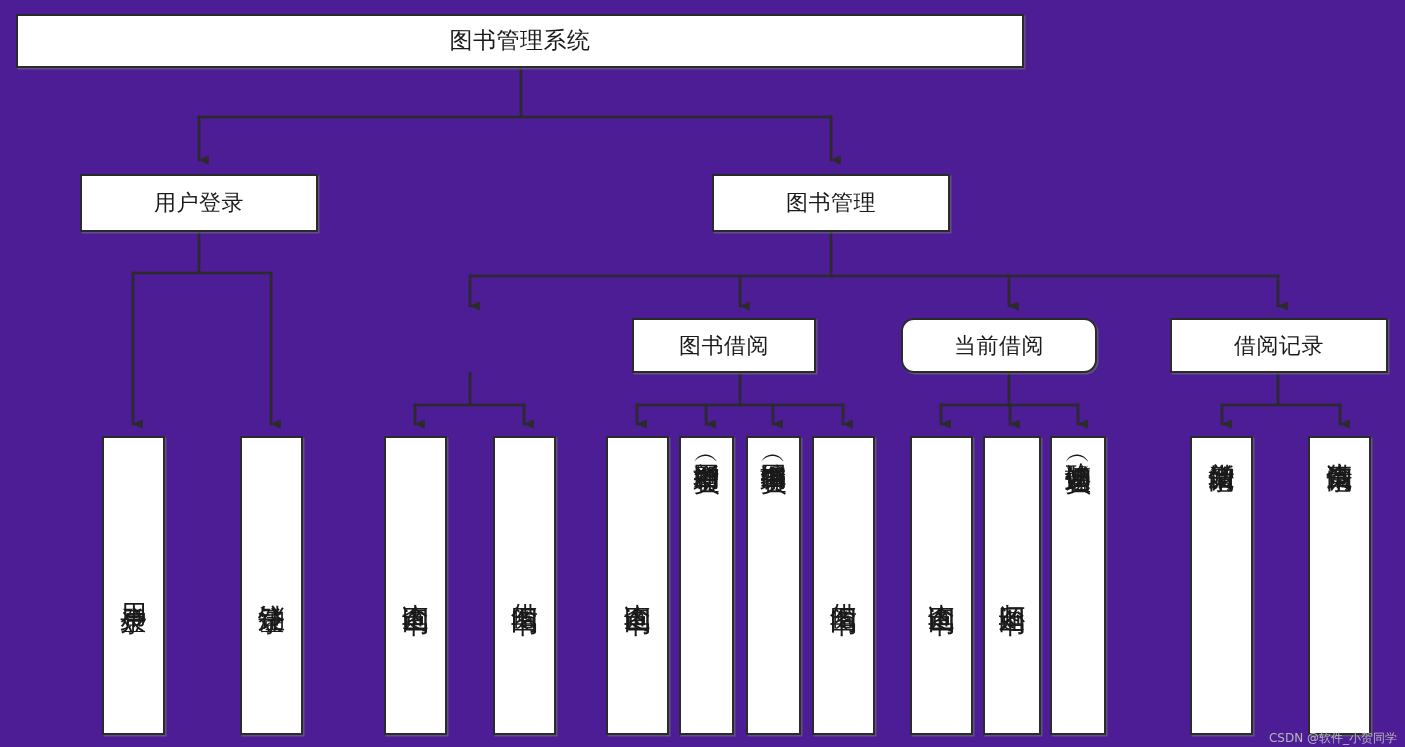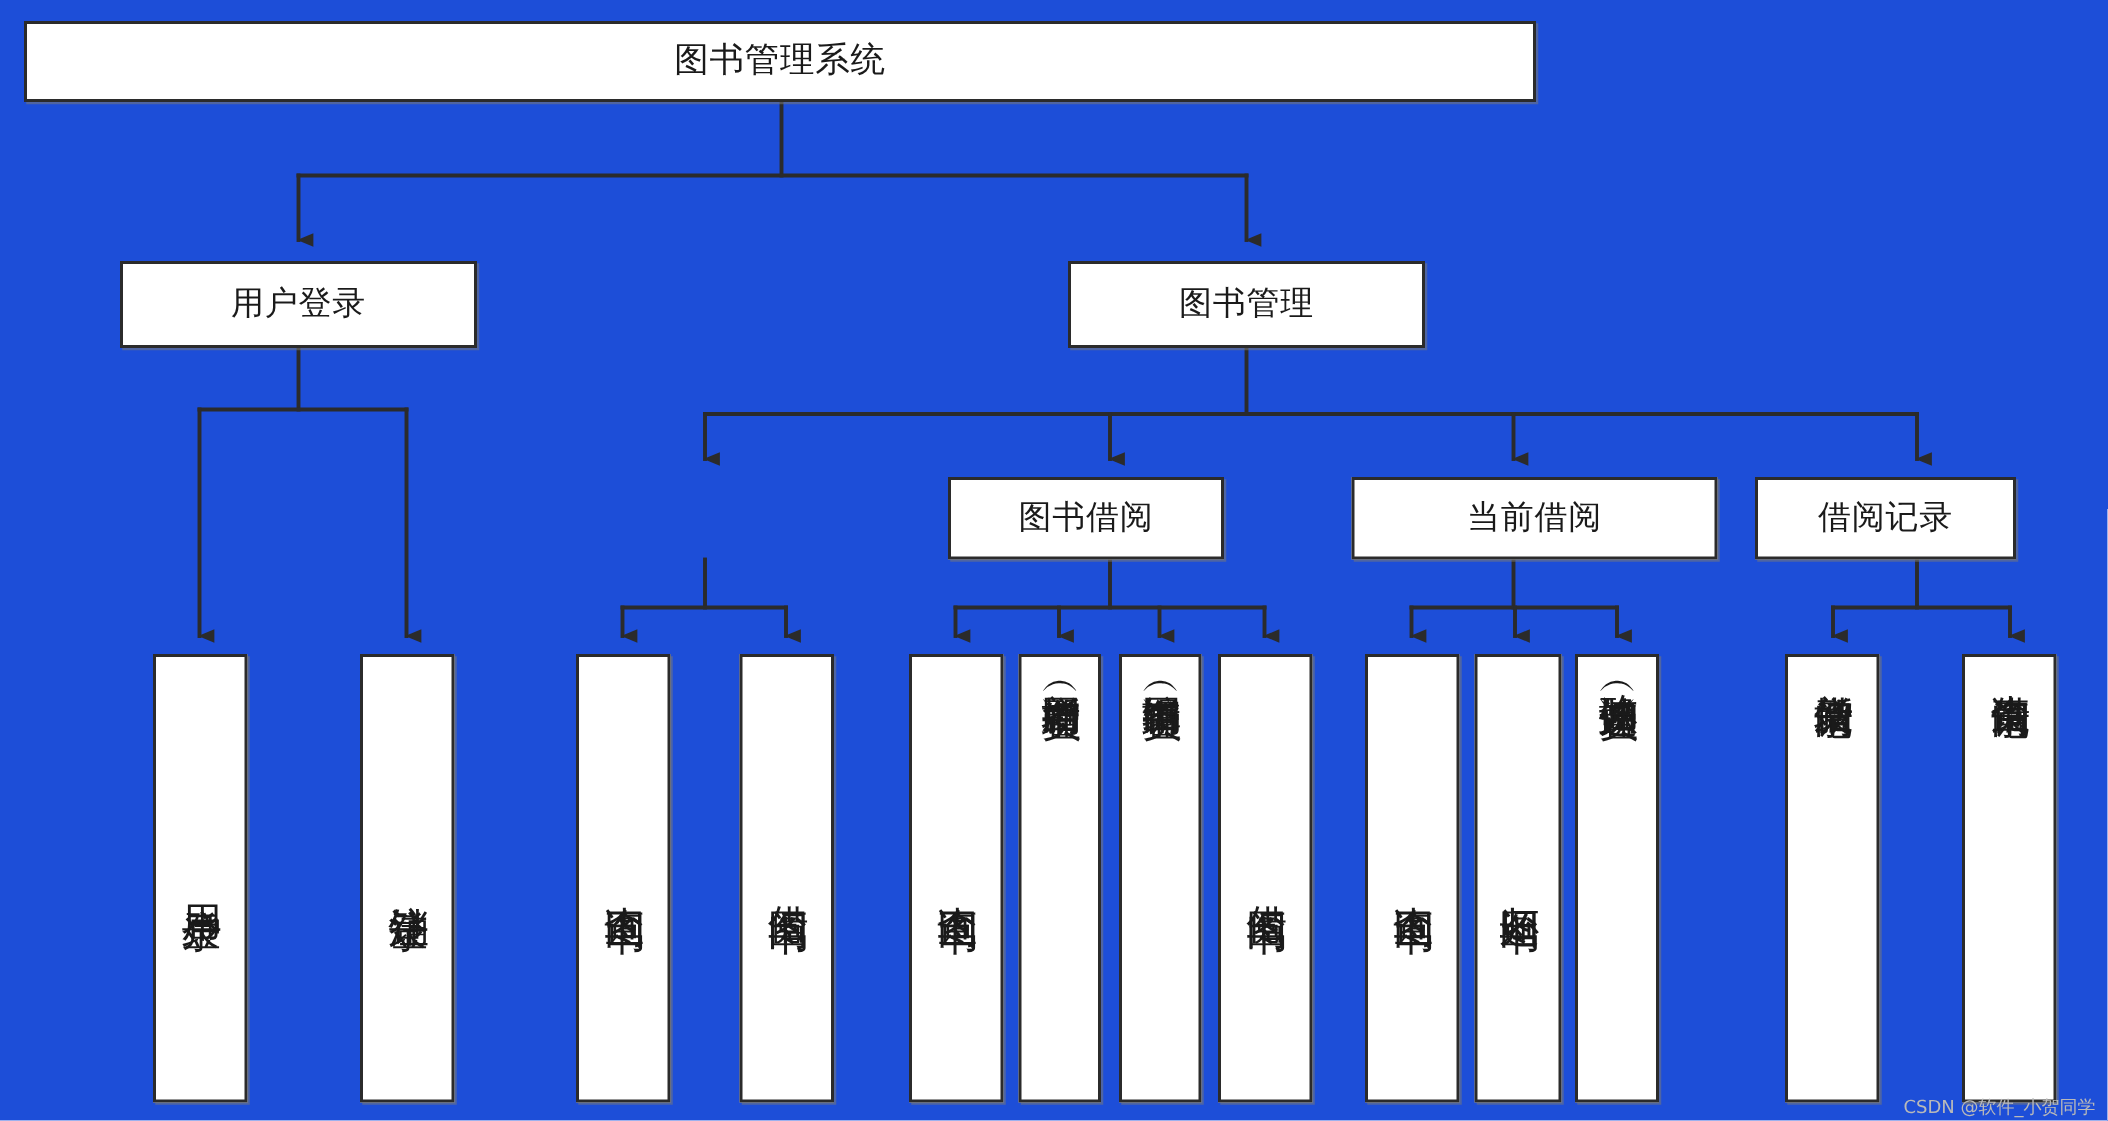--- a/index.html
+++ b/index.html
@@ -8,21 +8,21 @@
     padding: 0;
     background: #ffffff;
   }
   body {
     font-family: "DejaVu Sans", "Liberation Sans", sans-serif;
   }
   #diagram-root {
     position: relative;
     width: 1405px;
     height: 747px;
-    background: #1d4ed8;
+    background: #4c1d95;
     overflow: hidden;
   }
   #edges-layer {
     position: absolute;
     left: 0;
     top: 0;
     width: 1405px;
     height: 747px;
     pointer-events: none;
   }
@@ -146,24 +146,24 @@
   <div class="node horiz" style="left:80px; top:174px; width:238px; height:58px;">
     <span class="node-label">用户登录</span>
   </div>
   <div class="node horiz" style="left:712px; top:174px; width:238px; height:58px;">
     <span class="node-label">图书管理</span>
   </div>
 
   <div class="node horiz" style="left:632px; top:318px; width:184px; height:55px;">
     <span class="node-label">图书借阅</span>
   </div>
-  <div class="node horiz" style="left:901px; top:318px; width:244px; height:55px;">
+  <div class="node horiz" style="left:901px; top:318px; width:196px; height:55px;border-radius:13px;">
     <span class="node-label">当前借阅</span>
   </div>
-  <div class="node horiz" style="left:1170px; top:318px; width:174px; height:55px;align-items:center;">
+  <div class="node horiz" style="left:1170px; top:318px; width:218px; height:55px;align-items:center;">
     <span class="node-label">借阅记录</span>
   </div>
 
   <div class="node vert centered" style="left:102px; top:436px; width:63px; height:299px;">
     <span class="node-label">用户登录</span>
   </div>
   <div class="node vert centered" style="left:240px; top:436px; width:63px; height:299px;">
     <span class="node-label">注销登录</span>
   </div>
 

